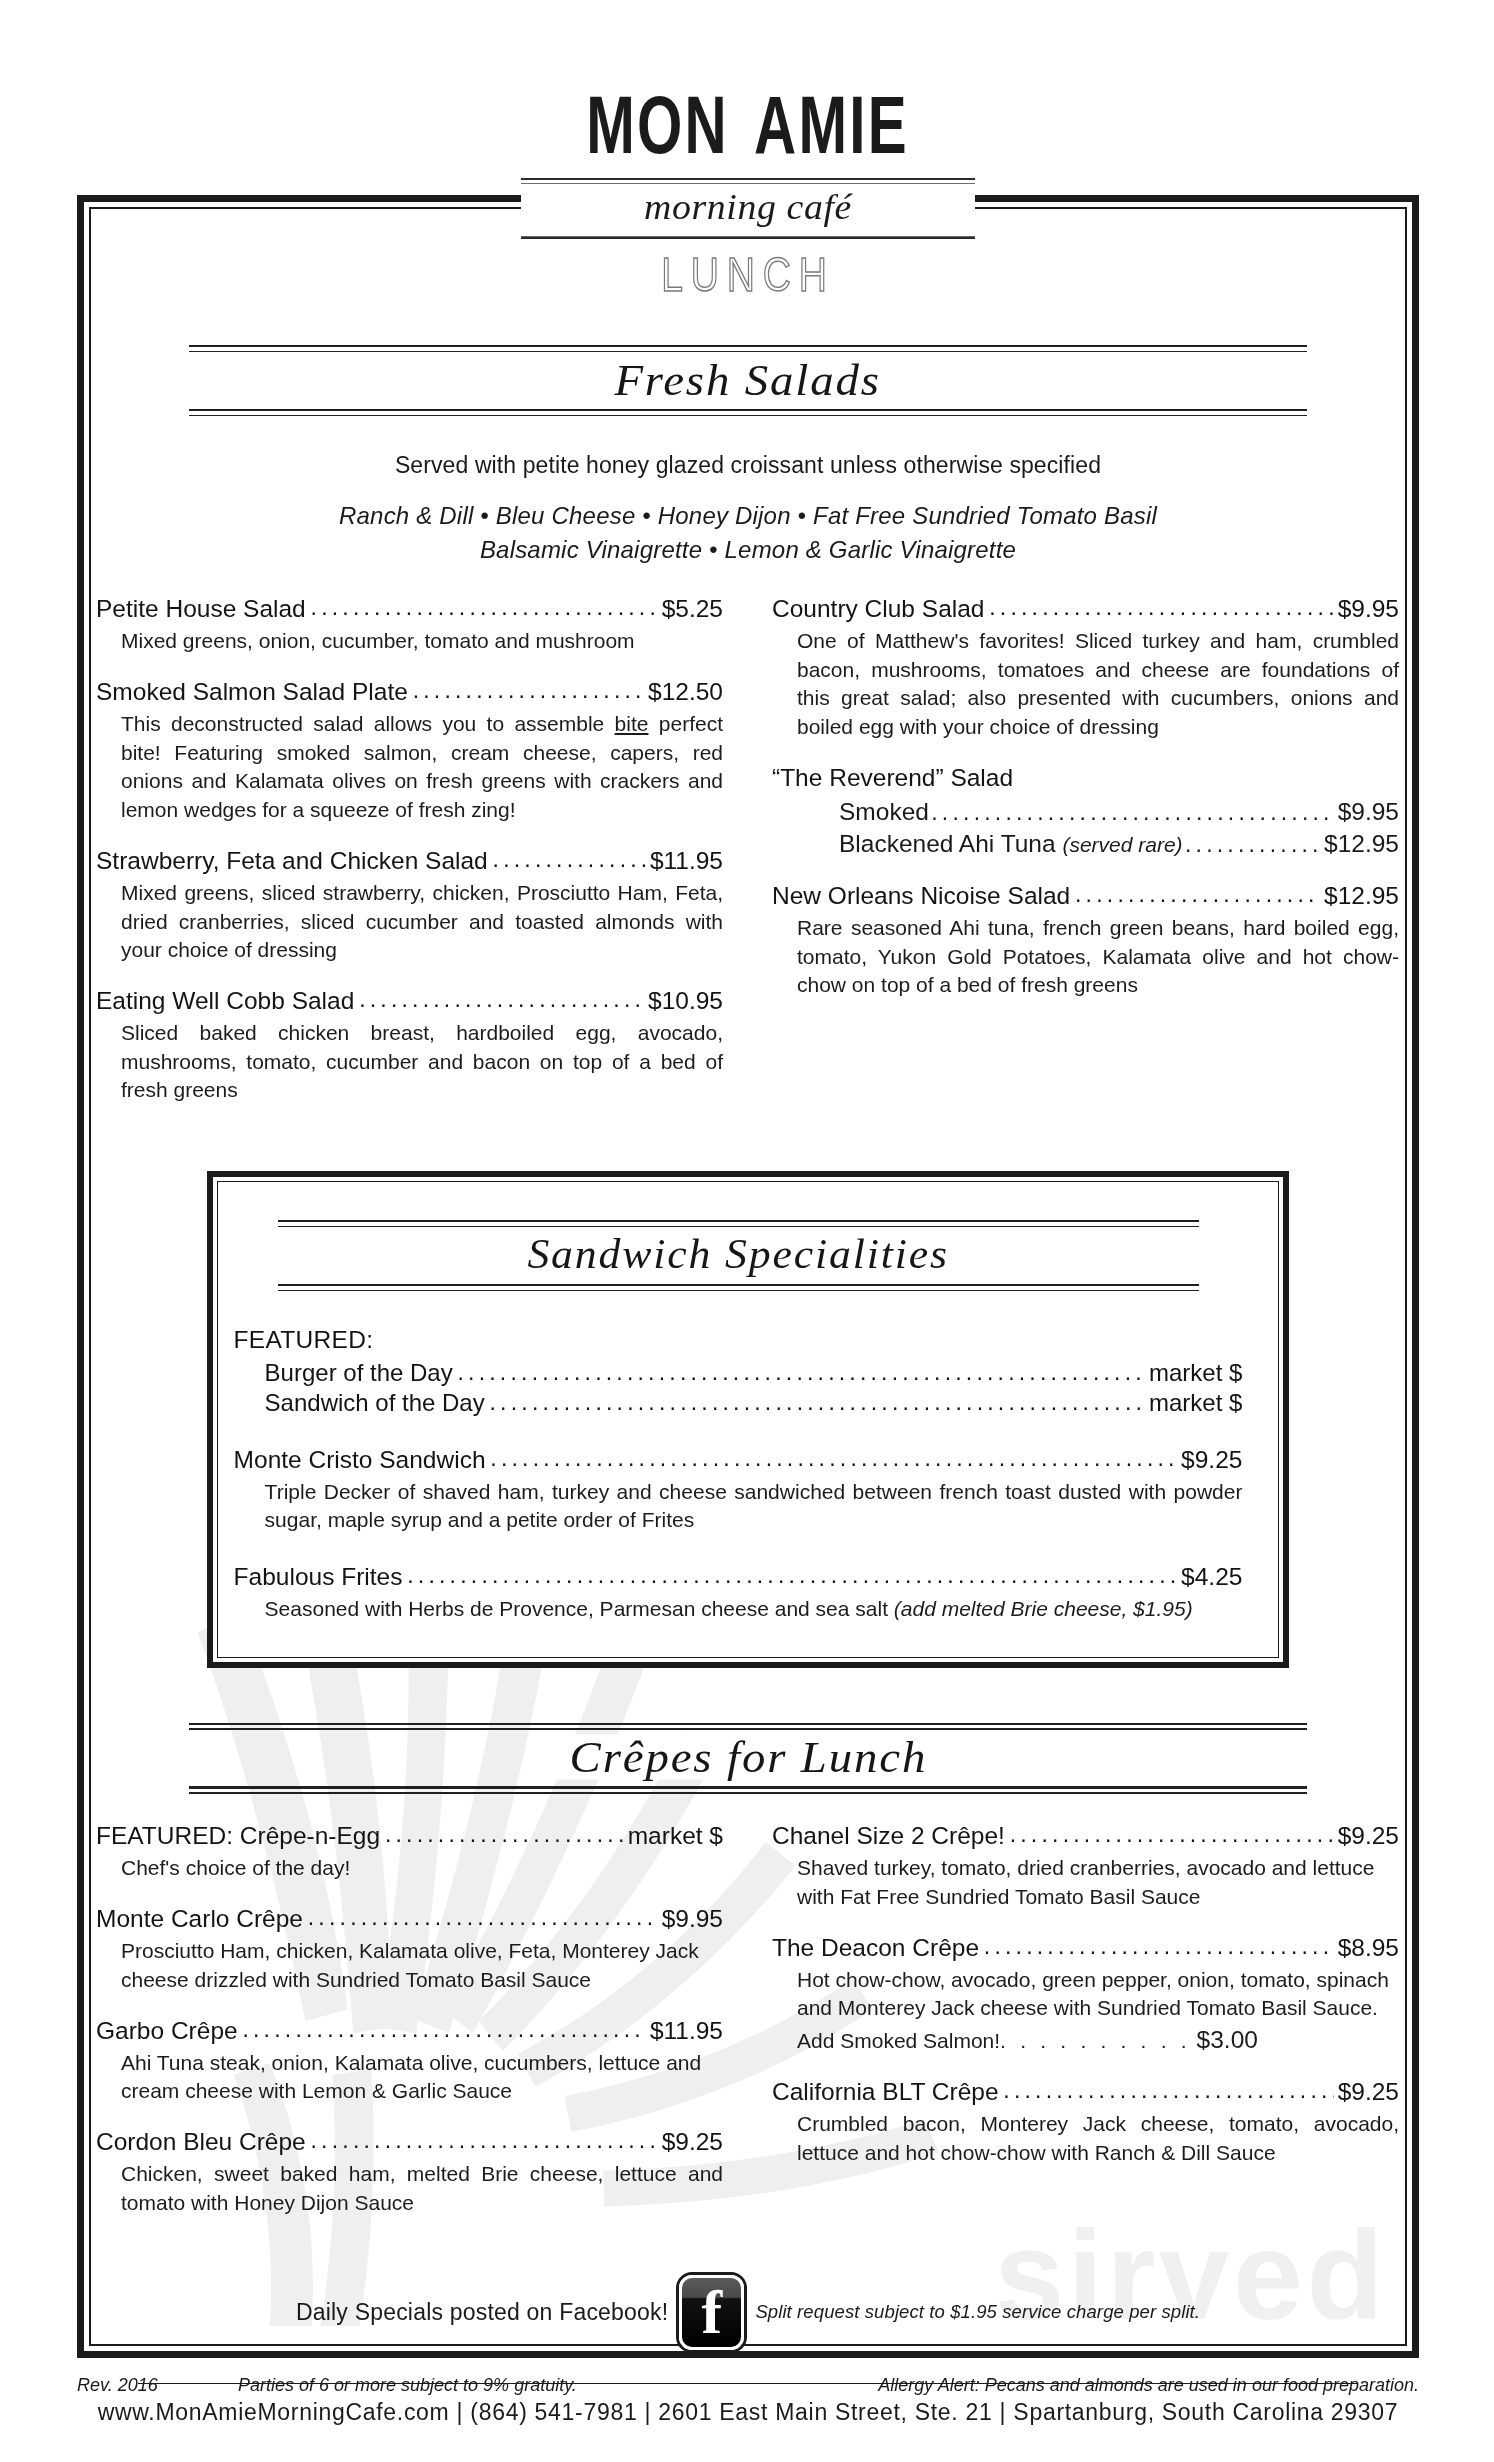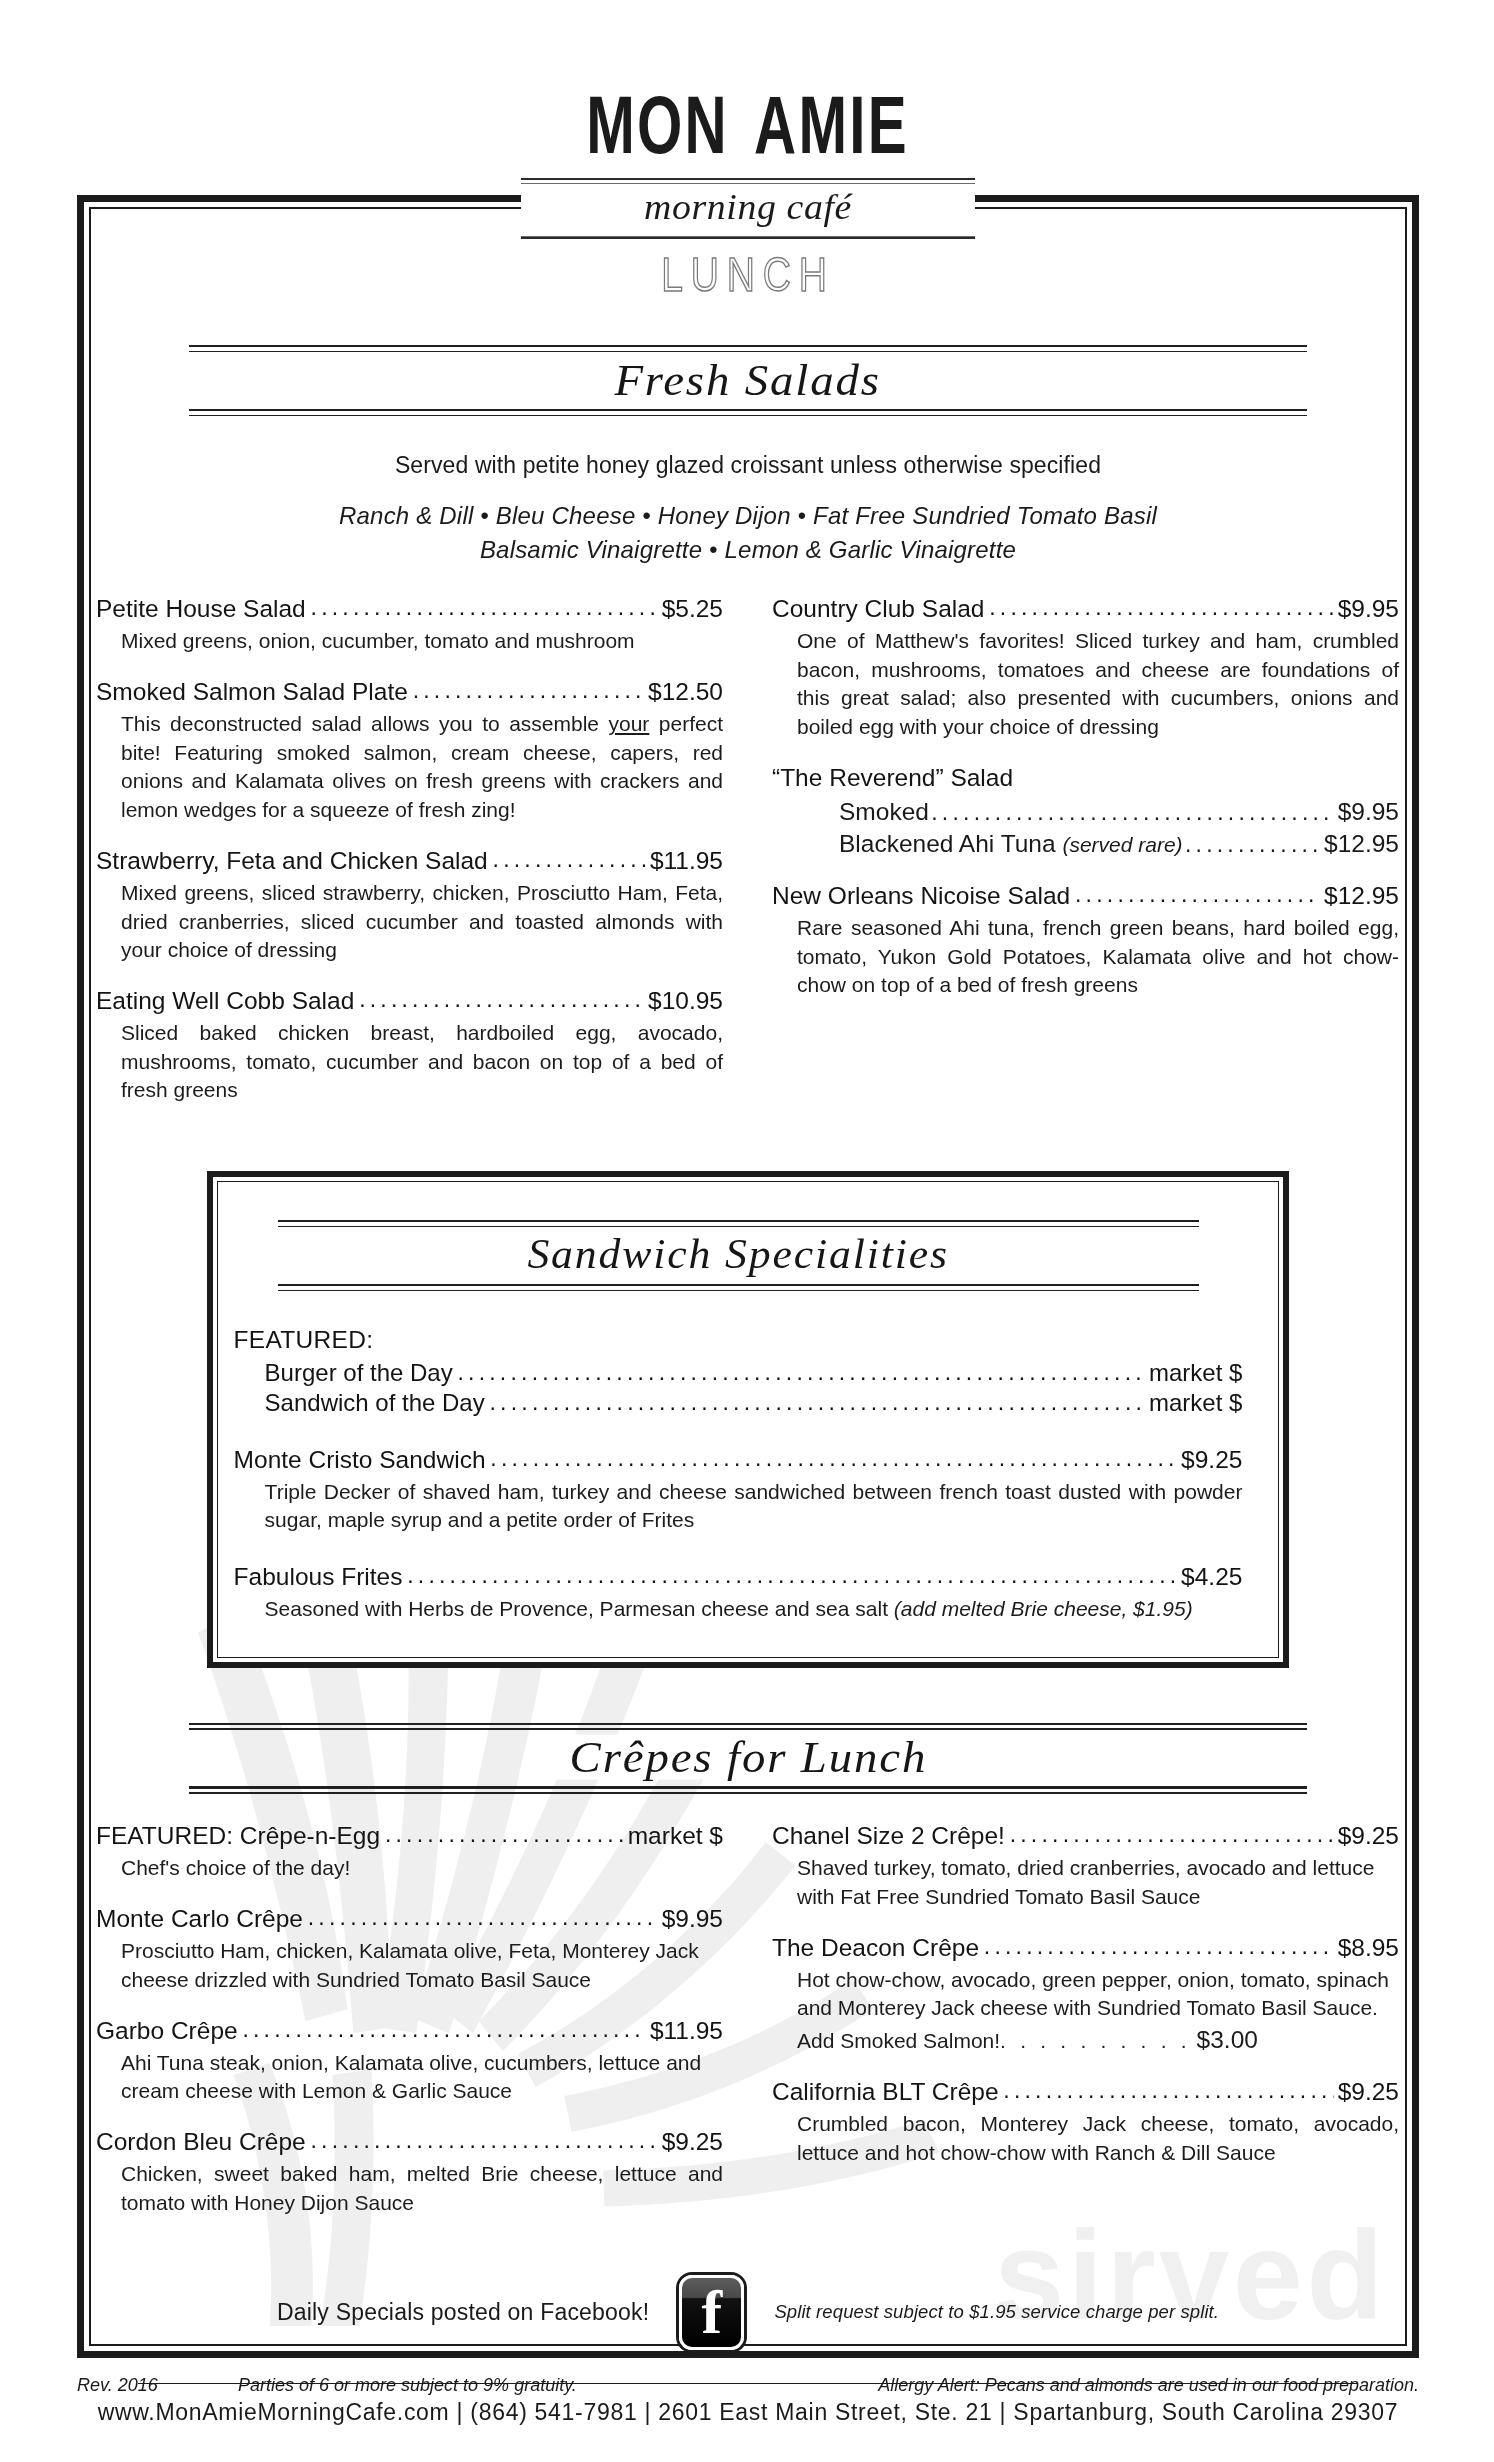--- a/index.html
+++ b/index.html
@@ -256,21 +256,21 @@
 
   .sandwich-item { margin-top: 27.5px; }
   .sandwich-item .item-desc { margin-left: 31px; font-size: 21px; }
 
   
   .facebook-row {
     display: flex;
     align-items: center;
     justify-content: center;
     margin-top: 36px;
-    gap: 30px;
+    gap: 11px;
   }
   .fb-text {
     font-size: 23px;
     color: #1a1a1a;
     letter-spacing: 0.2px;
   }
   .fb-icon {
     width: 65px; height: 75px;
     border-radius: 13px;
     background: linear-gradient(180deg,#5b5b5b 0%,#4a4a4a 28%,#111 30%,#000 100%);
@@ -401,21 +401,21 @@
           </div>
           <div class="item-desc left">Mixed greens, onion, cucumber, tomato and mushroom</div>
         </div>
 
         <div class="item">
           <div class="item-head">
             <span class="nm">Smoked Salmon Salad Plate</span>
             <span class="leader">.........................................................................................................</span>
             <span class="pr">$12.50</span>
           </div>
-          <div class="item-desc"><span>This deconstructed salad allows you to assemble </span><u>your</u><span> perfect bite! Featuring smoked salmon, cream cheese, capers, red onions and Kalamata olives on fresh greens with crackers and lemon wedges for a squeeze of fresh zing!</span></div>
+          <div class="item-desc"><span>This deconstructed salad allows you to assemble </span><u>bite</u><span> perfect bite! Featuring smoked salmon, cream cheese, capers, red onions and Kalamata olives on fresh greens with crackers and lemon wedges for a squeeze of fresh zing!</span></div>
         </div>
 
         <div class="item">
           <div class="item-head">
             <span class="nm">Strawberry, Feta and Chicken Salad</span>
             <span class="leader">.........................................................................................................</span>
             <span class="pr">$11.95</span>
           </div>
           <div class="item-desc">Mixed greens, sliced strawberry, chicken, Prosciutto Ham, Feta, dried cranberries, sliced cucumber and toasted almonds with your choice of dressing</div>
         </div>

